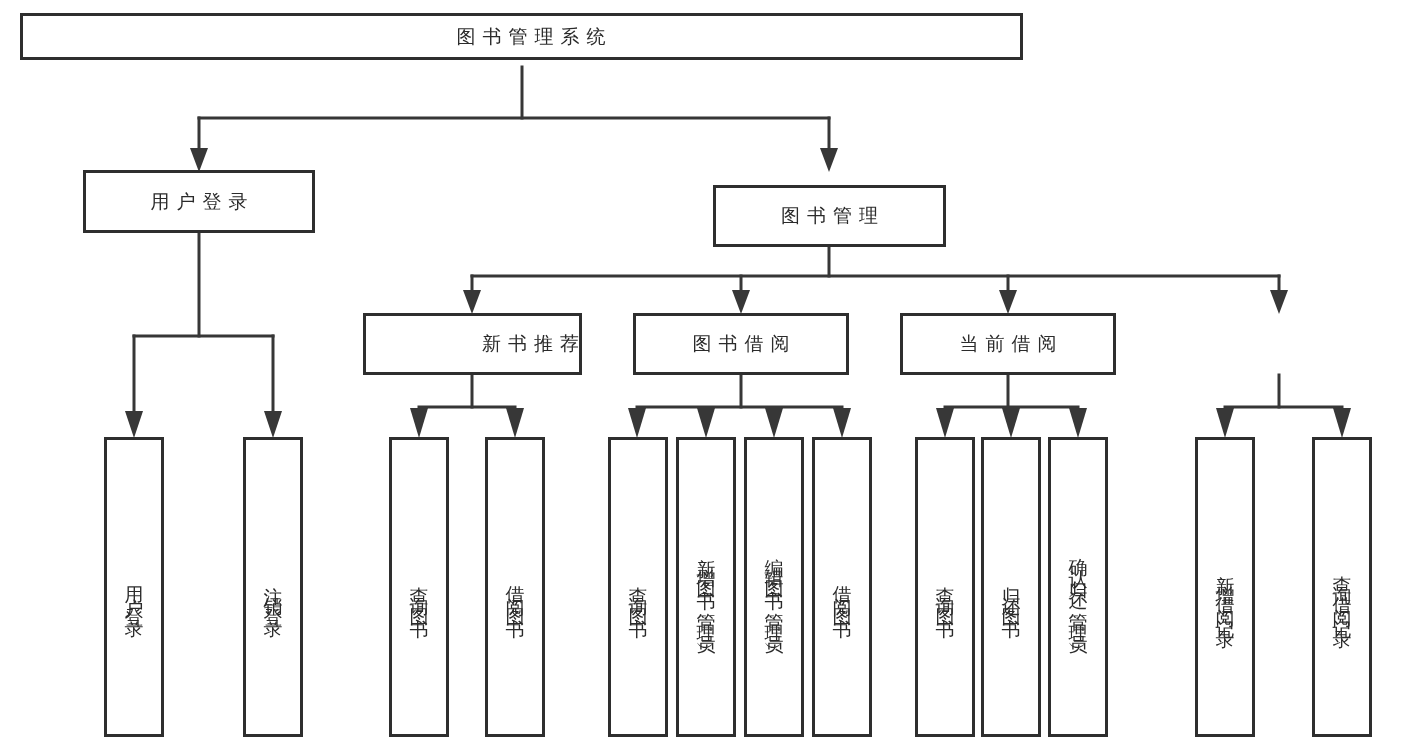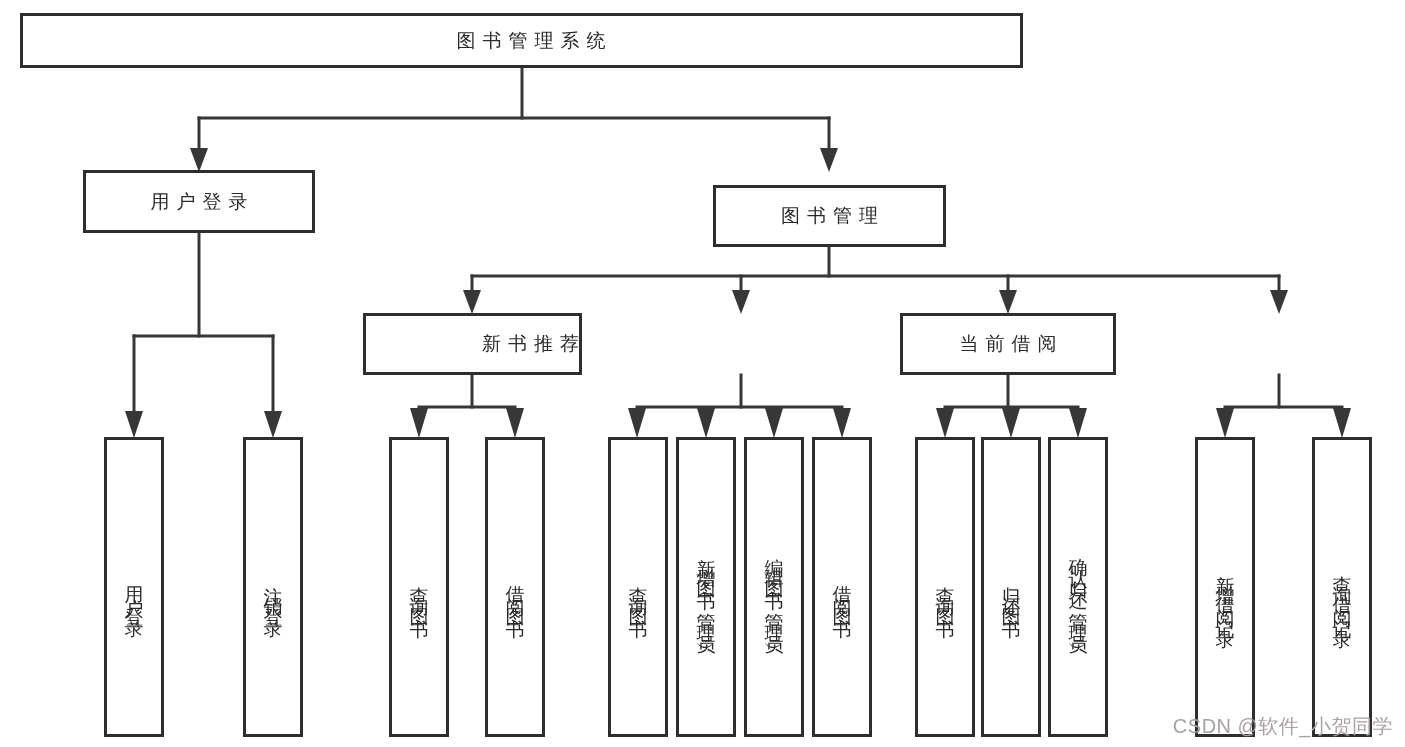--- a/index.html
+++ b/index.html
@@ -15,21 +15,21 @@
   .h-label{font-size:19px;letter-spacing:7px;margin-right:-7px;white-space:nowrap;}
   .v-label{
     writing-mode:vertical-rl;text-orientation:mixed;
     font-size:19px;letter-spacing:11px;margin-bottom:-11px;white-space:nowrap;
   }
   .watermark{
     position:absolute;top:713px;right:12px;z-index:5;
     font-size:20px;letter-spacing:.5px;color:#a9a1a1;white-space:nowrap;
   }
   
-  .n-root{left:20px;top:13px;width:1003px;height:55px;padding-left:19px;}
+  .n-root{left:20px;top:13px;width:1003px;height:47px;padding-left:19px;}
   .n-userlogin{left:83px;top:170px;width:232px;height:63px;}
   .n-bookmgmt{left:713px;top:185px;width:233px;height:62px;}
   .n-newbooks{left:363px;top:313px;width:219px;height:62px;justify-content:flex-end;}
   .n-bookborrow{left:633px;top:313px;width:216px;height:62px;}
   .n-currentborrow{left:900px;top:313px;width:216px;height:62px;}
   .n-borrowrecords{left:1172px;top:313px;width:214px;height:62px;}
   .leaf{top:437px;width:60px;height:300px;}
   .l-u1{left:104px;} .l-u2{left:243px;}
   .l-a1{left:389px;} .l-a2{left:485px;}
   .l-b1{left:608px;} .l-b2{left:676px;} .l-b3{left:744px;} .l-b4{left:812px;}
@@ -99,20 +99,23 @@
   <div class="box n-userlogin">
     <span class="h-label">用户登录</span>
   </div>
   <div class="box n-bookmgmt">
     <span class="h-label">图书管理</span>
   </div>
 
   <div class="box n-newbooks">
     <span class="h-label">新书推荐</span>
   </div>
+  <div class="box n-bookborrow">
+    <span class="h-label">图书借阅</span>
+  </div>
   <div class="box n-currentborrow">
     <span class="h-label">当前借阅</span>
   </div>
 
   <div class="box leaf l-u1">
     <span class="v-label">用户登录</span>
   </div>
   <div class="box leaf l-u2">
     <span class="v-label">注销登录</span>
   </div>
@@ -147,14 +150,13 @@
     <span class="v-label">确认归还（管理员）</span>
   </div>
 
   <div class="box leaf l-d1">
     <span class="v-label">新增借阅记录</span>
   </div>
   <div class="box leaf l-d2">
     <span class="v-label">查询借阅记录</span>
   </div>
 
-  <div class="watermark">CSDN @软件_小贺同学</div>
 </div>
 
 </body></html>

